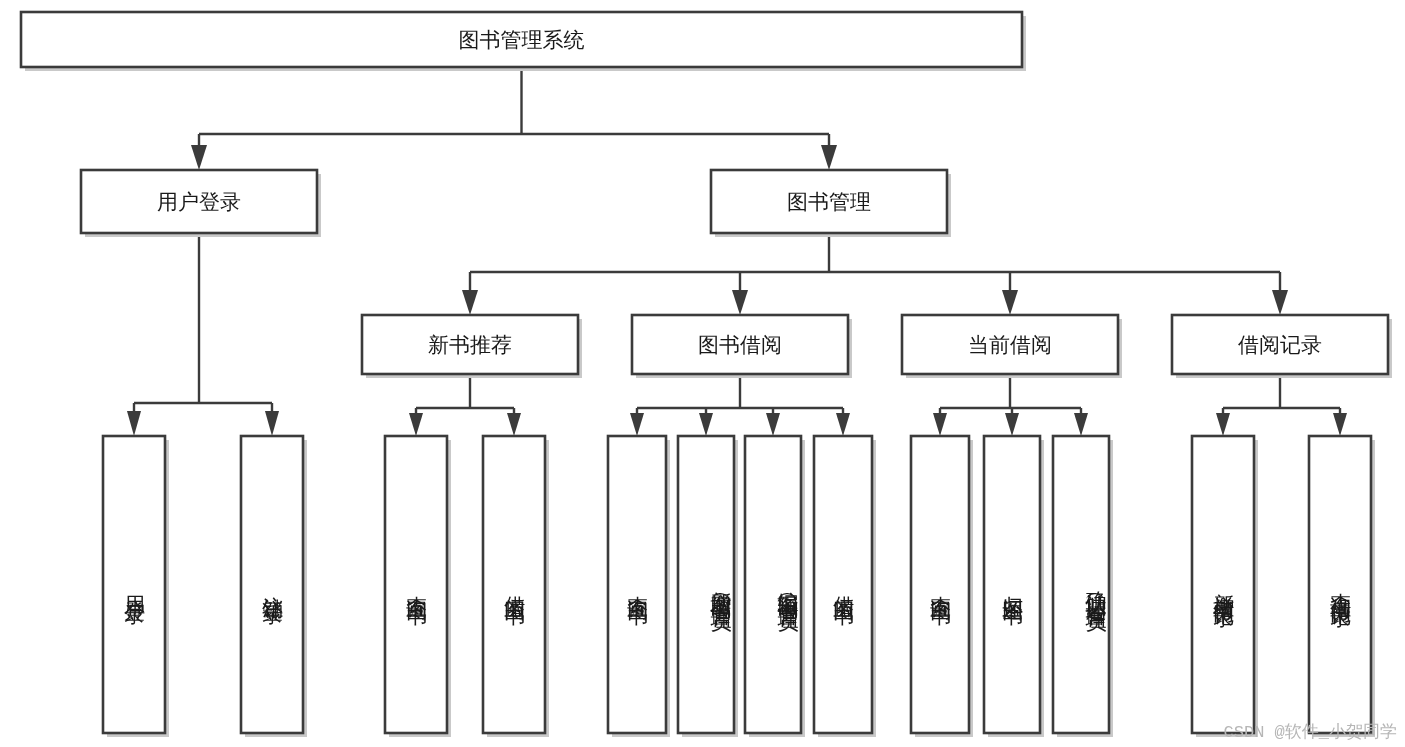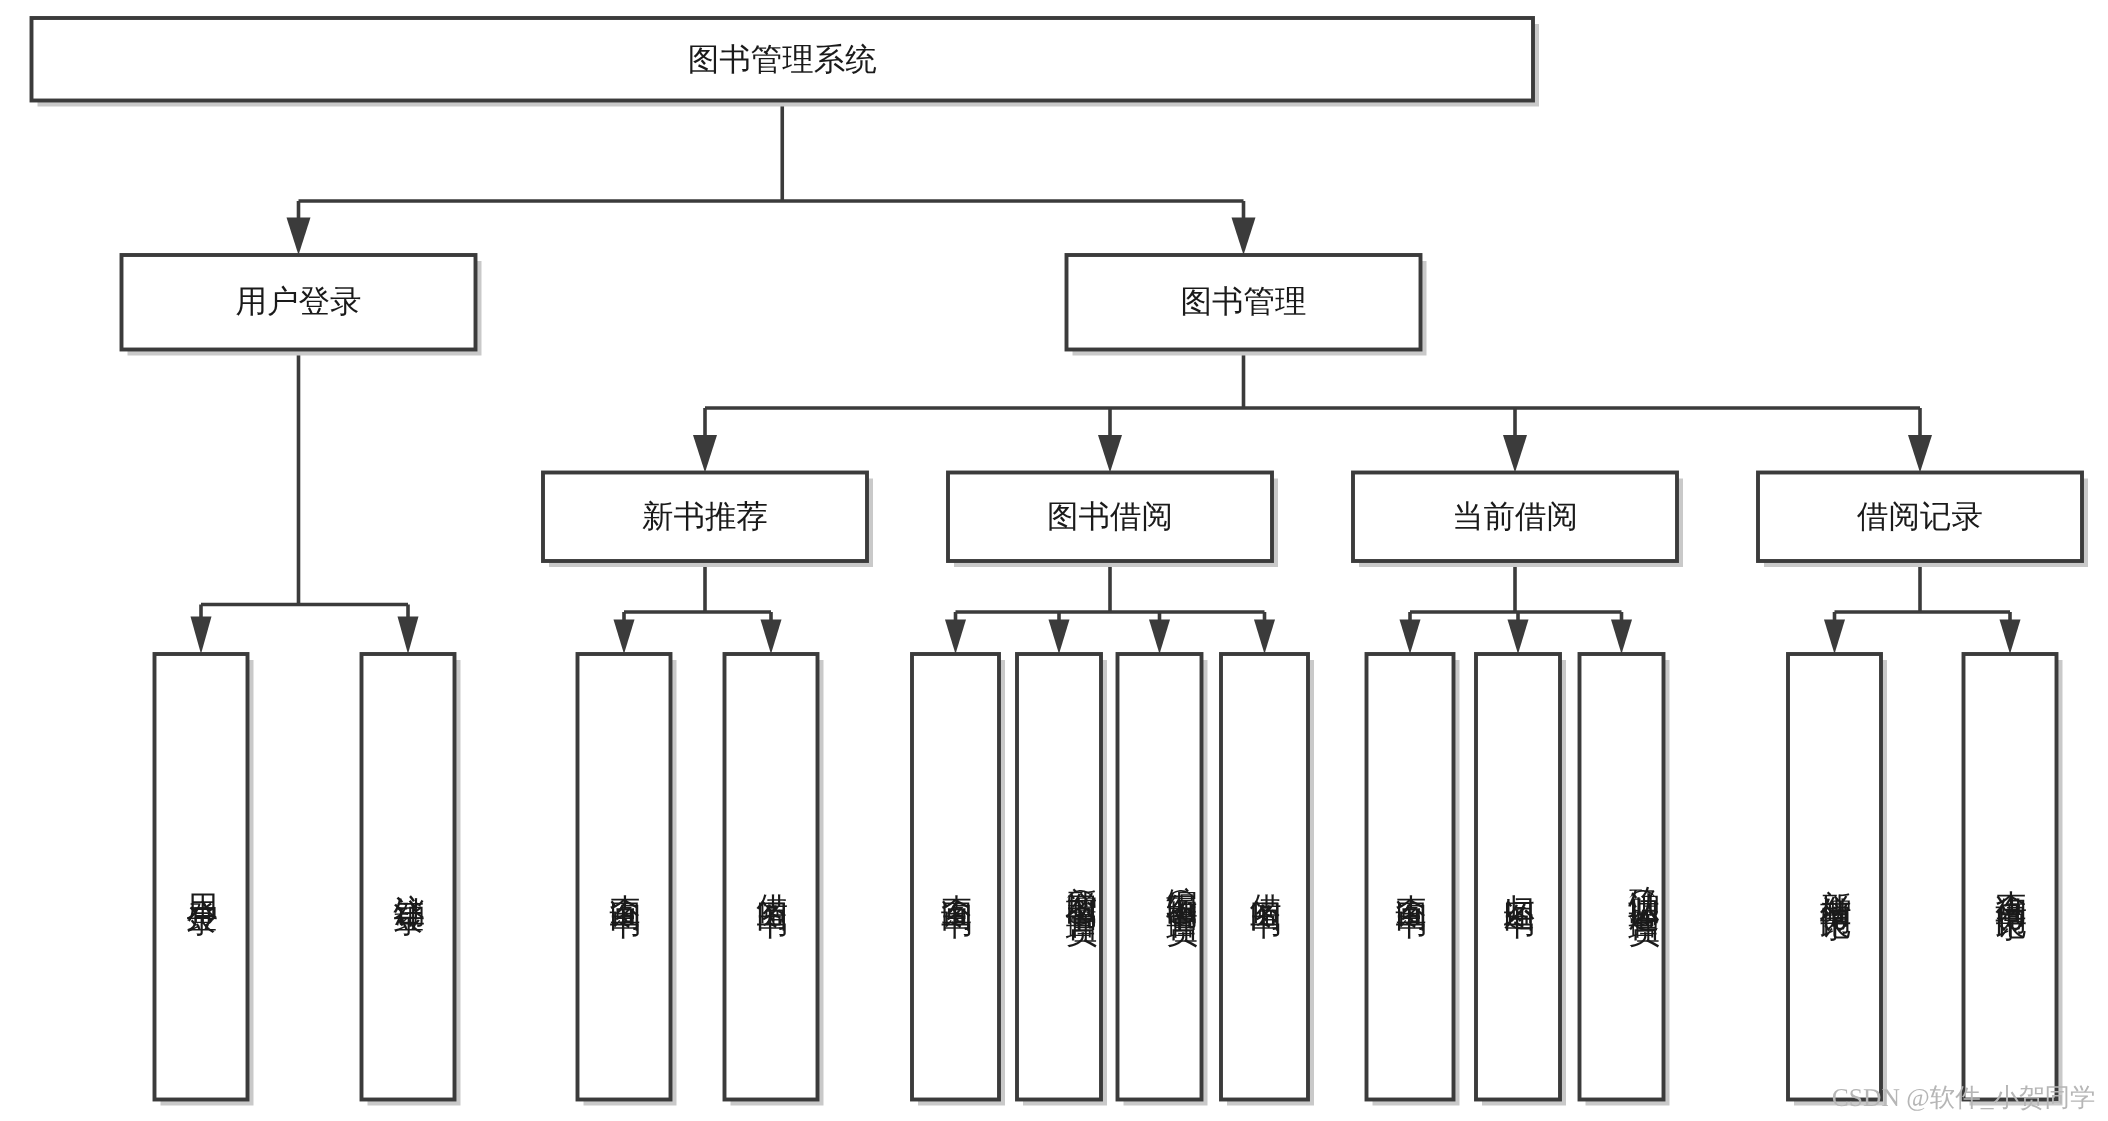--- a/index.html
+++ b/index.html
@@ -67,21 +67,21 @@
     align-items: flex-start;
     justify-content: center;
     white-space: nowrap;
     pointer-events: none;
   }
   .vlabel.center { align-items: center; }
   .watermark {
     position: absolute;
     right: 8px;
     bottom: 4px;
-    font-family: Liberation Serif, serif;
+    font-family: Liberation Mono, monospace;
     font-size: 17px;
     color: #b6b6b6;
     white-space: nowrap;
     user-select: none;
   }
 </style>
 </head>
 <body>
 
 <div id="diagram-root">

